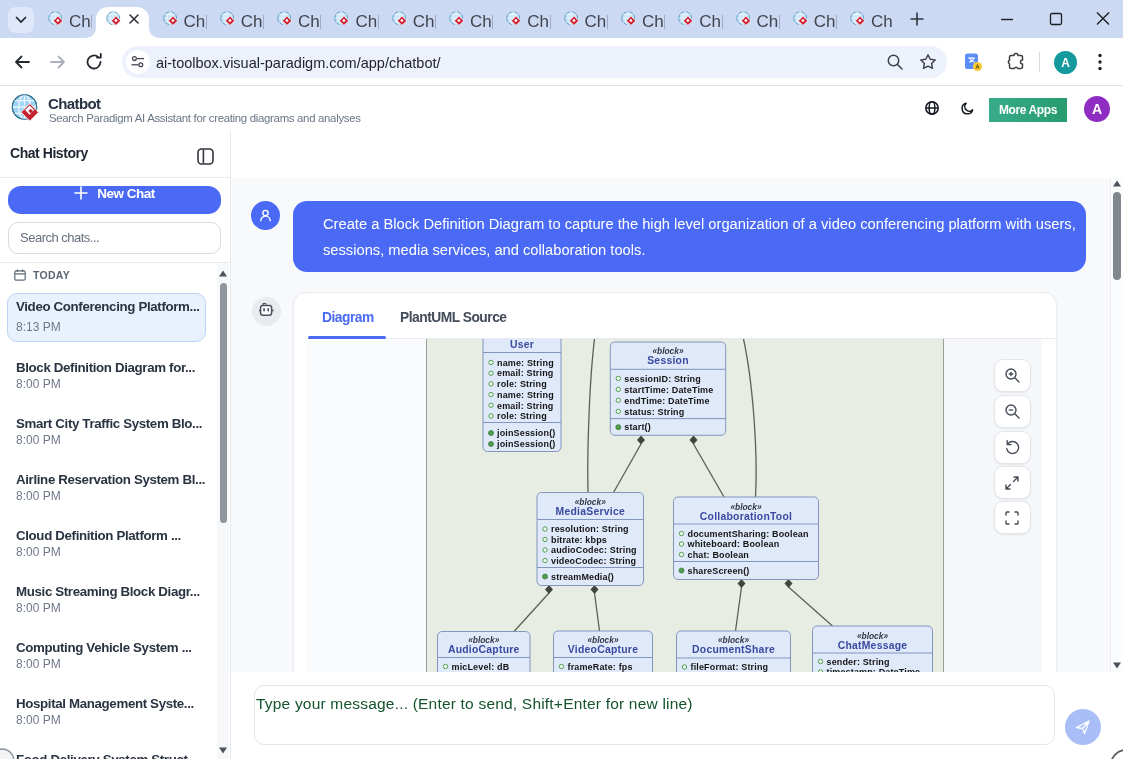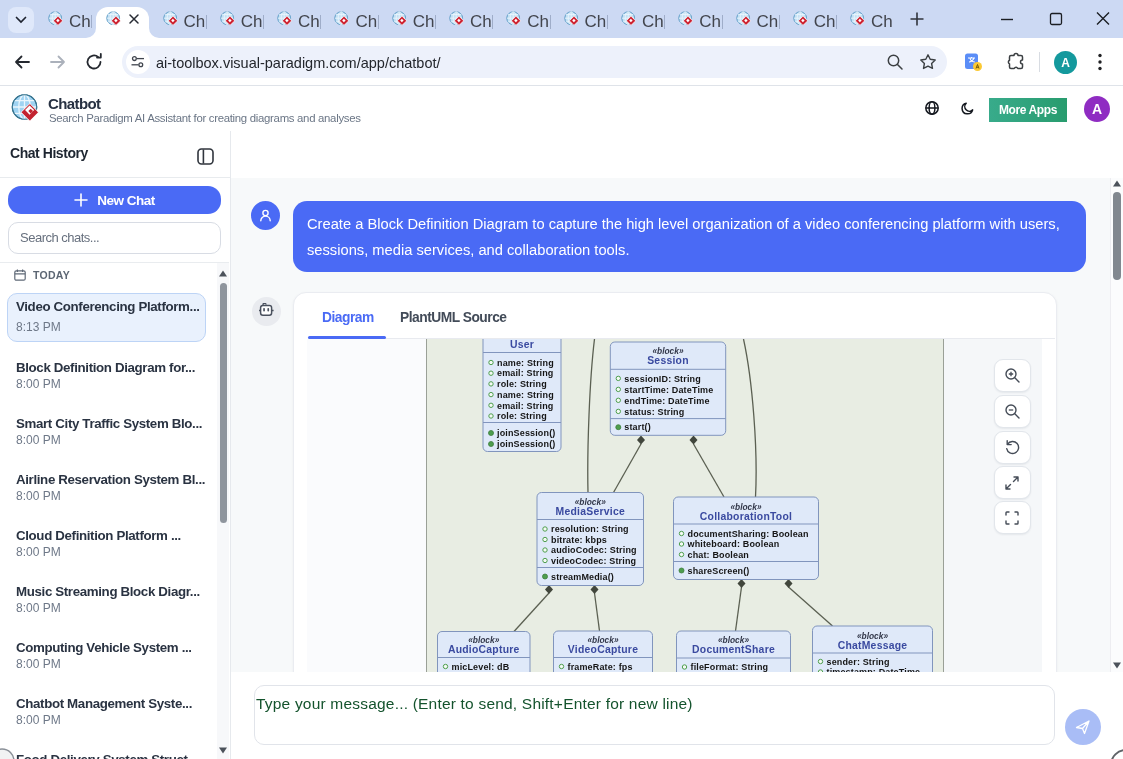--- a/index.html
+++ b/index.html
@@ -195,21 +195,21 @@
 <div class="abs" style="left:989px;top:98px;width:78px;height:24px;border-radius:0;background:linear-gradient(90deg,#38ab8b,#289c6e);color:#fff;font-size:12px;letter-spacing:-0.4px;font-weight:700;display:flex;align-items:center;justify-content:center">More Apps</div>
 <div class="abs" style="left:1084px;top:96px;width:26px;height:26px;border-radius:50%;background:#8f2cc2;color:#fff;font-size:14px;font-weight:700;display:flex;align-items:center;justify-content:center">A</div>
 
 <div class="abs" style="left:0;top:131px;width:230px;height:628px;background:#fff;border-right:1px solid #e6e9ed"></div>
 <div class="abs" style="left:0;top:131px;width:230px;height:46px;border-bottom:1px solid #e8ebee"></div>
 <div class="abs" style="left:10px;top:145px;font-size:14px;letter-spacing:-0.45px;font-weight:700;color:#1d2530">Chat History</div>
 <svg class="abs" style="left:197px;top:148px" width="17" height="17">
       <rect x="1" y="1" width="15" height="15" rx="3.4" fill="none" stroke="#30353d" stroke-width="1.6"></rect>
       <path d="M6.4 1.5 V15.5" stroke="#30353d" stroke-width="1.6"></path>
     </svg>
-<div class="abs" style="left:8px;top:186px;width:213px;height:28px;border-radius:13px;background:#4a6af5;color:#fff;display:flex;align-items:center;justify-content:center;font-size:13.5px;letter-spacing:-0.5px;font-weight:700"><svg width="14" height="14" style="margin-right:9px">
+<div class="abs" style="left:8px;top:186px;width:213px;height:28px;border-radius:13px;background:#4a6af5;color:#fff;display:flex;justify-content:center;font-size:13.5px;letter-spacing:-0.5px;font-weight:700"><svg width="14" height="14" style="margin-right:9px">
         <path d="M7 1 V13 M1 7 H13" stroke="#fff" stroke-width="1.6" stroke-linecap="round"></path>
       </svg>New Chat</div>
 <div class="abs" style="left:8px;top:222px;width:211px;height:30px;border:1px solid #d8dce4;border-radius:10px;background:#fff"></div>
 <div class="abs" style="left:20px;top:230px;font-size:13px;letter-spacing:-0.5px;color:#67707e">Search chats...</div>
 <div class="abs" style="left:0;top:262px;width:229px;height:1px;background:#e9ecef"></div>
 <svg class="abs" style="left:14px;top:269px" width="12" height="12">
       <rect x="0.8" y="1.8" width="10.4" height="9.4" rx="1.5" fill="none" stroke="#5f6977" stroke-width="1.2"></rect>
       <path d="M0.8 4.8 H11.2 M3.4 0.5 V3 M8.6 0.5 V3" stroke="#5f6977" stroke-width="1.2"></path>
     </svg>
 <div class="abs" style="left:33px;top:269px;font-size:10.5px;font-weight:700;letter-spacing:.3px;color:#5c6673">TODAY</div>
@@ -223,21 +223,21 @@
       <div class="abs itemtitle" style="left:16px;top:416px;width:186px">Smart City Traffic System Blo...</div>
       <div class="abs itemtime" style="left:16px;top:432.5px">8:00 PM</div>
       <div class="abs itemtitle" style="left:16px;top:472px;width:186px">Airline Reservation System Bl...</div>
       <div class="abs itemtime" style="left:16px;top:488.5px">8:00 PM</div>
       <div class="abs itemtitle" style="left:16px;top:528px;width:186px">Cloud Definition Platform ...</div>
       <div class="abs itemtime" style="left:16px;top:544.5px">8:00 PM</div>
       <div class="abs itemtitle" style="left:16px;top:584px;width:186px">Music Streaming Block Diagr...</div>
       <div class="abs itemtime" style="left:16px;top:600.5px">8:00 PM</div>
       <div class="abs itemtitle" style="left:16px;top:640px;width:186px">Computing Vehicle System ...</div>
       <div class="abs itemtime" style="left:16px;top:656.5px">8:00 PM</div>
-      <div class="abs itemtitle" style="left:16px;top:696px;width:186px">Chatbot Management Syste...</div>
+      <div class="abs itemtitle" style="left:16px;top:696px;width:186px">Hospital Management Syste...</div>
       <div class="abs itemtime" style="left:16px;top:712.5px">8:00 PM</div>
       <div class="abs itemtitle" style="left:16px;top:752px;width:186px">Food Delivery System Struct...</div>
     </div>
 
 <div class="abs" style="left:217px;top:263px;width:12px;height:496px;background:#f7f8fa"></div>
 <svg class="abs" style="left:218px;top:269px" width="10" height="9">
       <path d="M5 1.5 L9 7.5 H1 Z" fill="#4c525b"></path>
     </svg>
 <div class="abs" style="left:219.5px;top:283px;width:7.5px;height:240px;background:#8f959d;border-radius:4px"></div>
 <svg class="abs" style="left:218px;top:746px" width="10" height="9">
@@ -245,21 +245,21 @@
     </svg>
 
 <div class="abs" style="left:231px;top:131px;width:892px;height:47px;background:#fff;border-bottom:1px solid #e8ebef"></div>
 <div id="chatarea" class="abs" style="left:231px;top:178px;width:892px;height:494px;background:#f7f9fa;overflow:hidden">
 
   <div class="abs" style="left:20px;top:23px;width:29px;height:29px;border-radius:50%;background:#4a6af5"></div>
   <svg class="abs" style="left:27px;top:30px" width="15" height="15">
         <circle cx="7.5" cy="5" r="2.6" fill="none" stroke="#fff" stroke-width="1.4"></circle>
         <path d="M2.8 12.8 a4.7 4.7 0 0 1 9.4 0" fill="none" stroke="#fff" stroke-width="1.4" stroke-linecap="round"></path>
       </svg>
-  <div class="abs" style="left:62px;top:23px;width:793px;height:71px;border-radius:14px;background:#4a6af5;color:#fff;font-size:14.7px;line-height:25.8px;padding:11px 0 0 14px;white-space:nowrap;box-sizing:border-box">Create a Block Definition Diagram to capture the high level organization of a video conferencing platform with users,<br>sessions, media services, and collaboration tools.</div>
+  <div class="abs" style="left:62px;top:23px;width:793px;height:71px;border-radius:14px;background:#4a6af5;color:#fff;font-size:14.7px;line-height:25.8px;padding:11px 0 0 30px;white-space:nowrap;box-sizing:border-box">Create a Block Definition Diagram to capture the high level organization of a video conferencing platform with users,<br>sessions, media services, and collaboration tools.</div>
   <div class="abs" style="left:21px;top:119px;width:29px;height:29px;border-radius:50%;background:#e9ebef"></div>
   <svg class="abs" style="left:28px;top:125px" width="16" height="16" viewBox="0 0 16 16">
         <rect x="1.6" y="2.6" width="11" height="9.6" rx="2.2" fill="#fff" stroke="#4a515e" stroke-width="1.5"></rect>
         <path d="M0 7.5 H1.6 M12.6 7.5 H14.6" stroke="#4a515e" stroke-width="1.5"></path>
         <path d="M4.3 2.4 q-0.9 -2.3 1.3 -2.1 q1.6 0.2 1.3 1.4" fill="none" stroke="#4a515e" stroke-width="1.3"></path>
         <rect x="4.2" y="5" width="1.7" height="3.6" rx="0.8" fill="#4a515e"></rect>
         <rect x="8.4" y="5" width="1.7" height="3.6" rx="0.8" fill="#4a515e"></rect>
       </svg>
 
   <div class="abs" style="left:62px;top:114px;width:762px;height:560px;background:#fff;border:1px solid #eaecf1;border-radius:13px;box-shadow:0 1px 3px rgba(16,24,40,.05)"></div>

